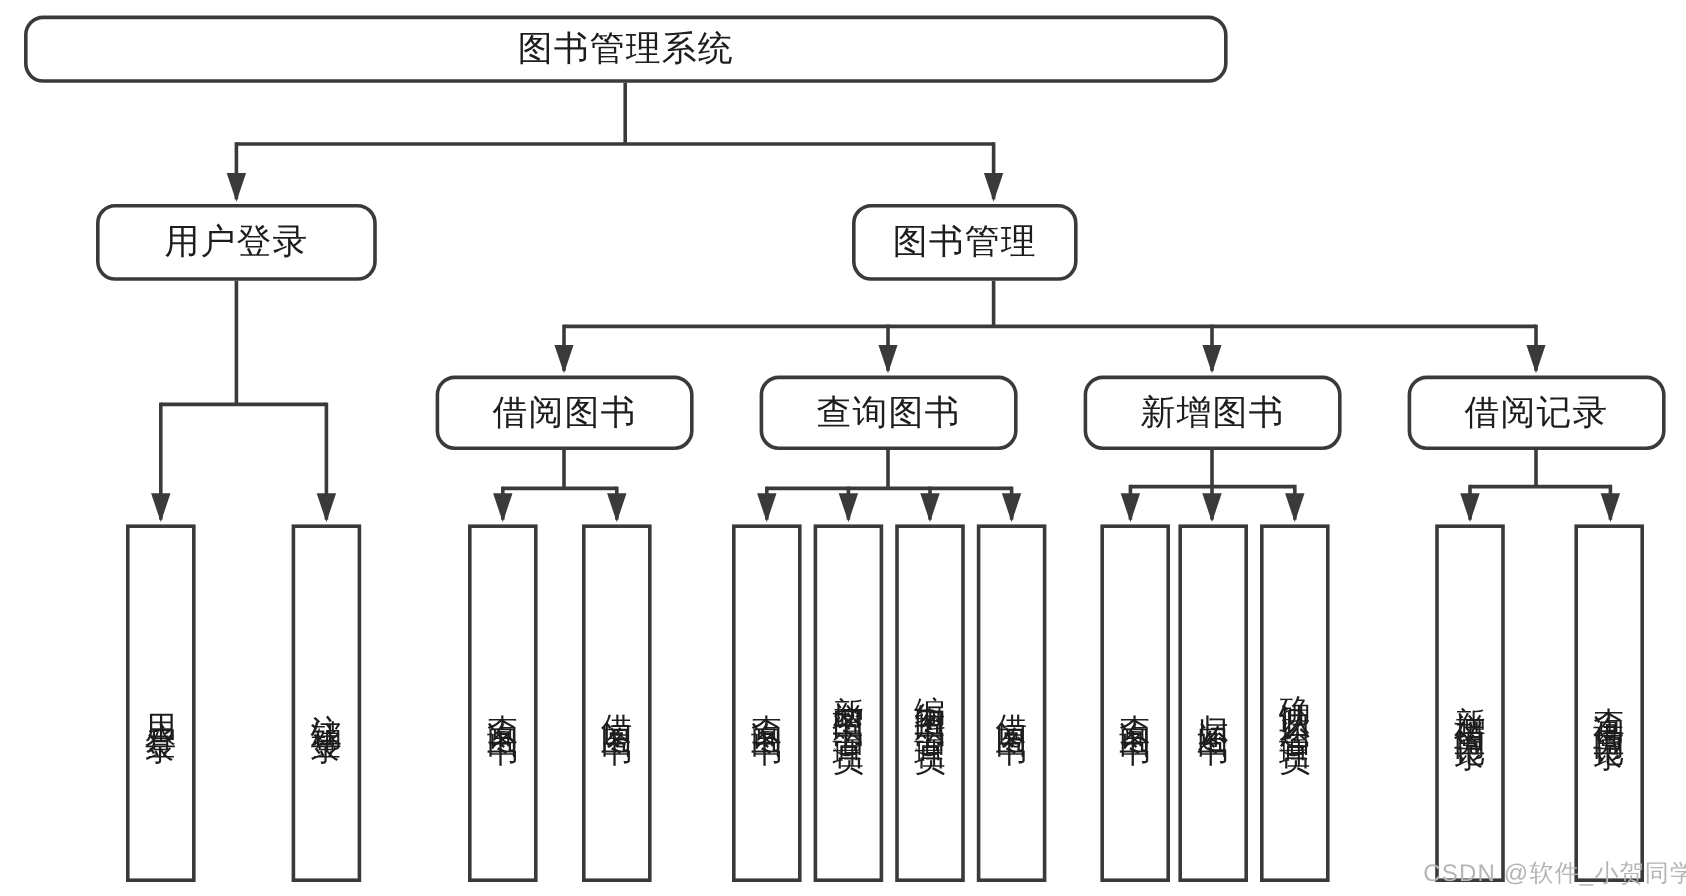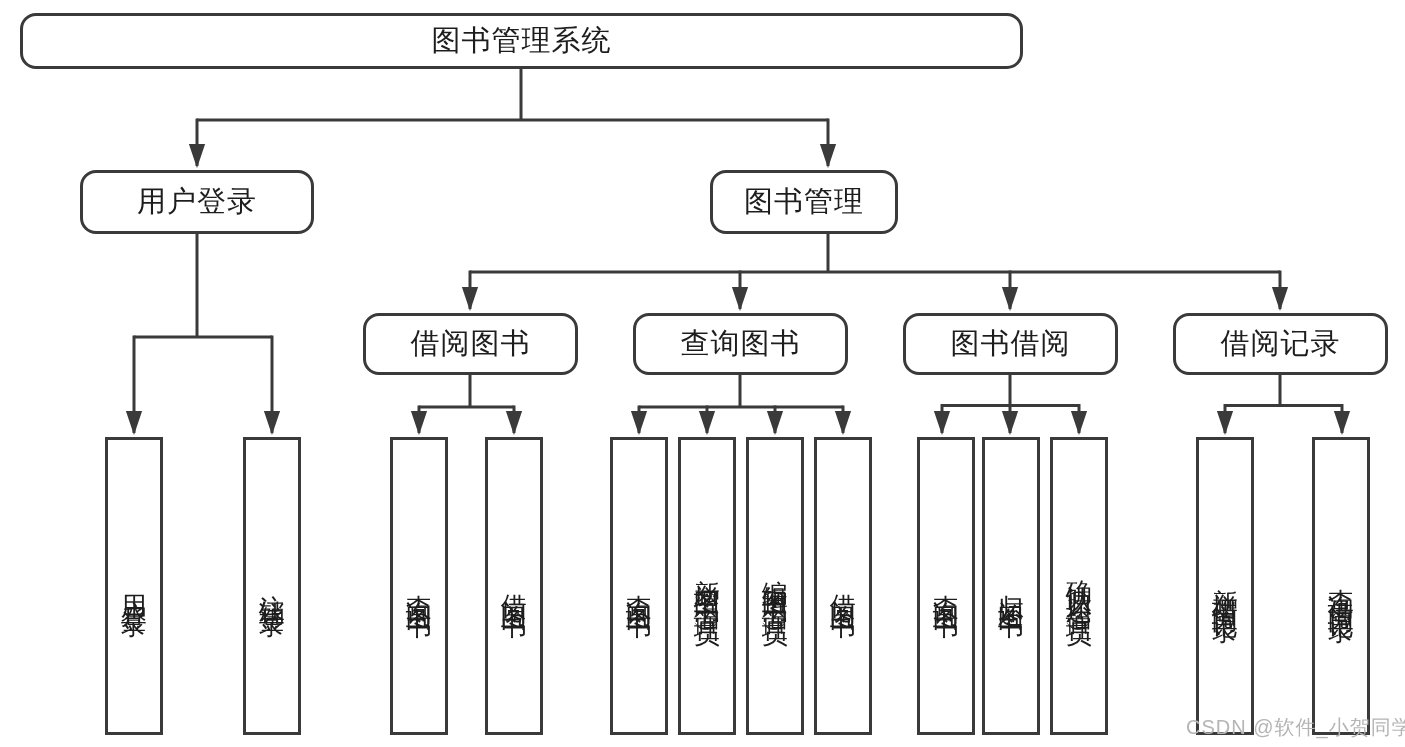--- a/index.html
+++ b/index.html
@@ -147,21 +147,21 @@
   <span>图书管理</span>
 </div>
 
 <div class="node hbox lv3 lv3-a">
   <span>借阅图书</span>
 </div>
 <div class="node hbox lv3 lv3-b">
   <span>查询图书</span>
 </div>
 <div class="node hbox lv3 lv3-c">
-  <span>图书借阅</span>
+  <span>新增图书</span>
 </div>
 <div class="node hbox lv3 lv3-d">
   <span>借阅记录</span>
 </div>
 
 <div class="node leaf leaf-1">
   <span class="vtext">用户登录</span>
 </div>
 <div class="node leaf leaf-2">
   <span class="vtext">注销登录</span>

